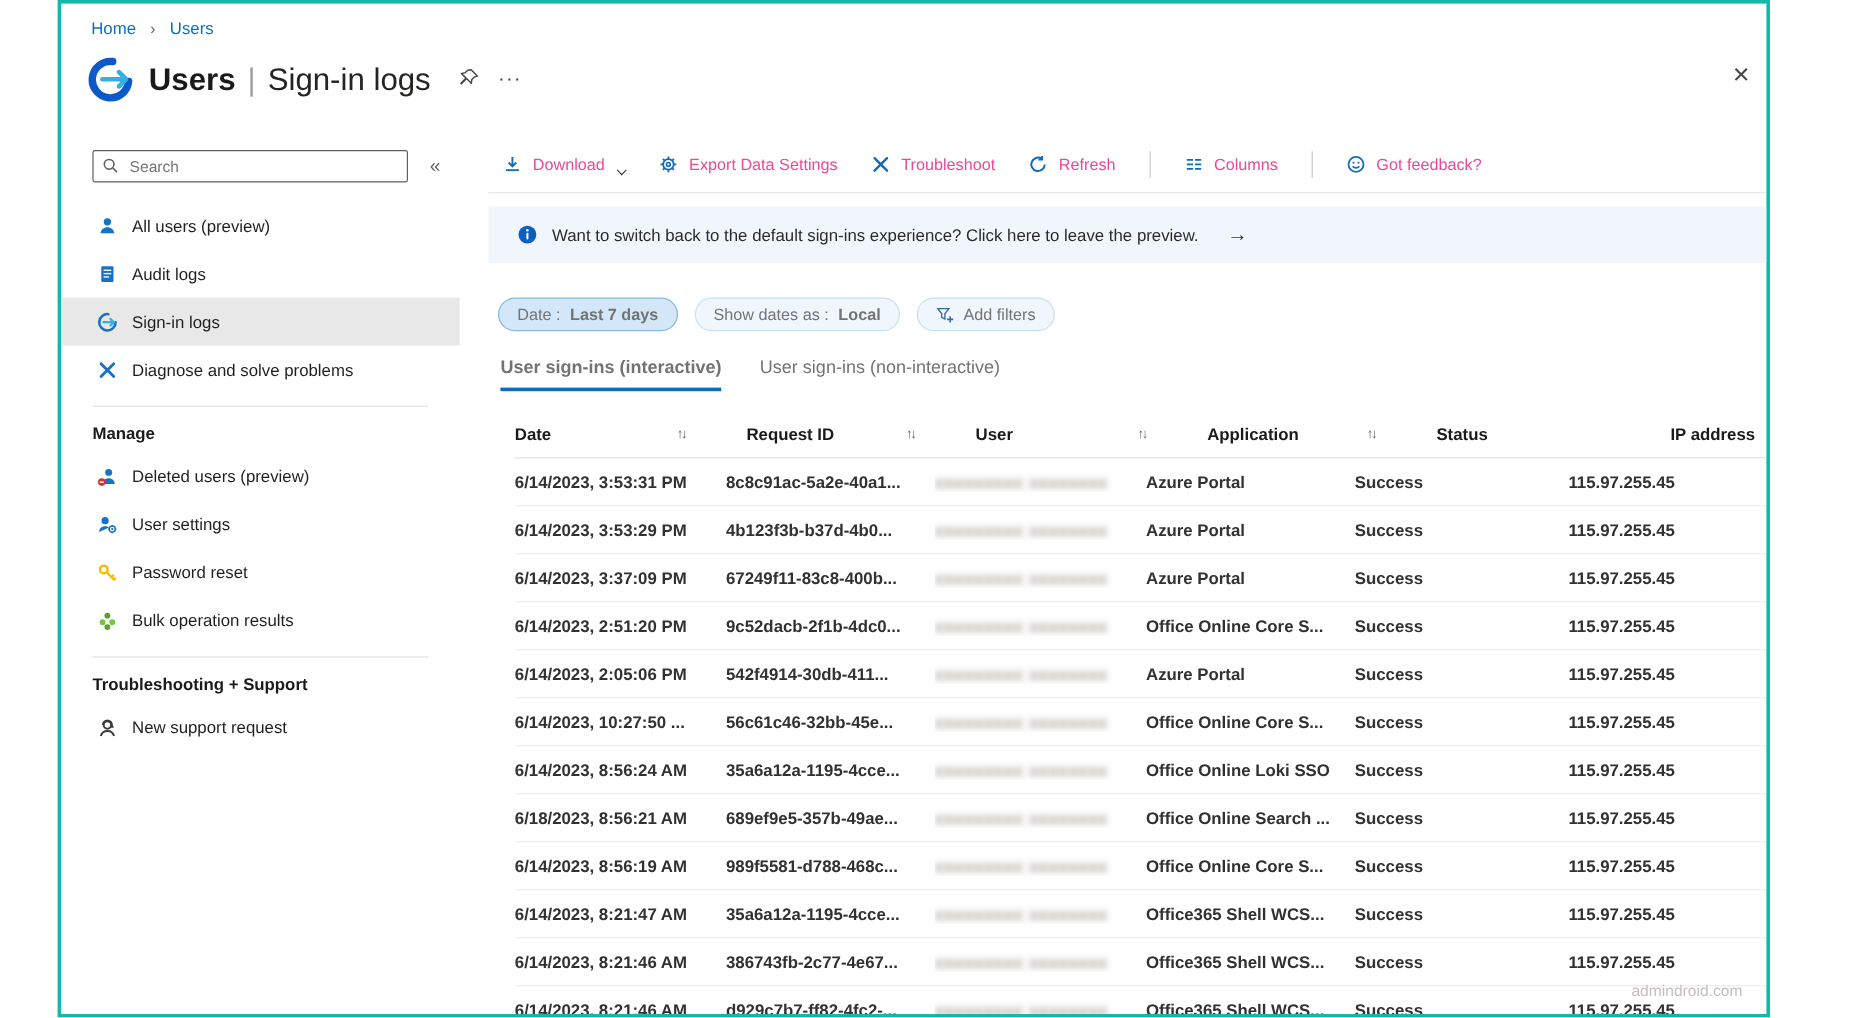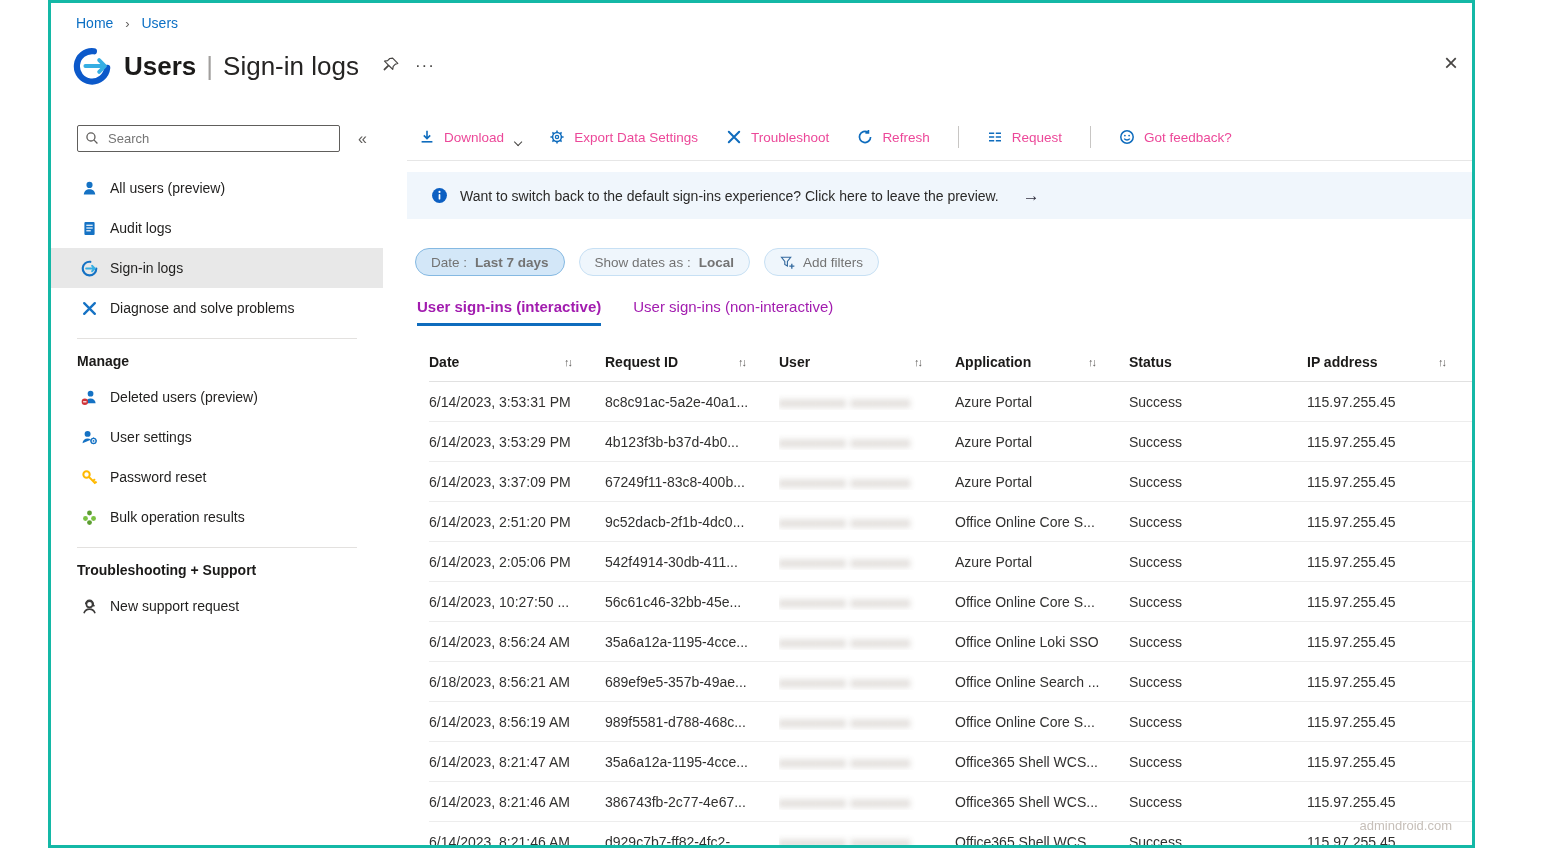--- a/index.html
+++ b/index.html
@@ -63,28 +63,28 @@
   
   .pills{display:flex;align-items:center;gap:14px;margin-top:29px;padding-left:8px;}
   .pill{display:flex;align-items:center;gap:5px;height:28px;padding:0 15px;border-radius:14px;font-size:13.5px;color:#737373;background:#eff6fc;border:1px solid #c7e0f4;}
   .pill.active{background:#d3e7f8;border-color:#85b9e2;}
   .pill .pill-value{font-weight:700;margin-left:3px;}
   .pill-ic{width:15px;height:15px;display:inline-flex;flex:0 0 15px;margin-right:3px;}
   .pill-ic svg{width:100%;height:100%;}
 
   
   .tabs{display:flex;gap:32px;margin-top:22px;padding-left:10px;font-size:15px;}
-  .tab{position:relative;padding-bottom:11px;color:#a21caf;cursor:pointer;}
+  .tab{position:relative;padding-bottom:11px;color:#737373;cursor:pointer;}
   .tab.active{font-weight:700;}
   .tab.active::after{content:"";position:absolute;left:0;right:0;bottom:0;height:3px;background:#0f6cbd;}
 
   
   .table{margin-top:16px;padding-left:22px;}
-  .trow{display:grid;grid-template-columns:176px 174px 176px 174px 178px 172px minmax(0,1fr);align-items:center;height:40px;border-bottom:1px solid #ededed;font-size:14px;}
-  .thead{font-weight:700;color:#1b1a19;border-bottom:1px solid #e1e1e1;}
+  .trow{display:grid;grid-template-columns:176px 174px 176px 174px 178px 172px minmax(0,1fr);align-items:center;height:40px;border-bottom:1px solid #ededed;font-size:14px;font-weight:bold;}
+  .thead{font-weight:700;color:#1b1a19;border-bottom:1px solid #e1e1e1;gap:17px;}
   .th{display:flex;align-items:center;justify-content:space-between;padding-right:34px;cursor:pointer;}
   .th .sort{font-size:11px;color:#605e5c;letter-spacing:-2px;font-weight:400;}
   .td{padding-right:12px;white-space:nowrap;overflow:hidden;}
   .trow.body-row{cursor:pointer;}
   .redacted{filter:blur(3px);color:#8c7f72;opacity:.9;font-size:13px;letter-spacing:1px;user-select:none;}
 
   .watermark{position:absolute;right:20px;bottom:12px;font-size:13px;color:#c6bfb9;}
 </style>
 </head>
 <body>
@@ -272,21 +272,21 @@
             </span>
             <span>Refresh</span>
           </button>
           <span class="tb-sep"></span>
           <button class="tool">
             <span class="tool-ic">
               <svg viewBox="0 0 16 16">
                 <path d="M2 4.2h5.2M2 8h5.2M2 11.8h5.2M8.8 4.2H14M8.8 8H14M8.8 11.8H14" stroke="#0f6cbd" stroke-width="1.5"></path>
               </svg>
             </span>
-            <span>Request</span>
+            <span>Columns</span>
           </button>
           <span class="tb-sep"></span>
           <button class="tool">
             <span class="tool-ic">
               <svg viewBox="0 0 16 16">
                 <circle cx="8" cy="8" r="6.2" fill="none" stroke="#0f6cbd" stroke-width="1.5"></circle>
                 <circle cx="5.9" cy="6.6" r="0.9" fill="#0f6cbd"></circle>
                 <circle cx="10.1" cy="6.6" r="0.9" fill="#0f6cbd"></circle>
                 <path d="M5.2 9.6a3.6 3.6 0 0 0 5.6 0" fill="none" stroke="#0f6cbd" stroke-width="1.4"></path>
               </svg>

